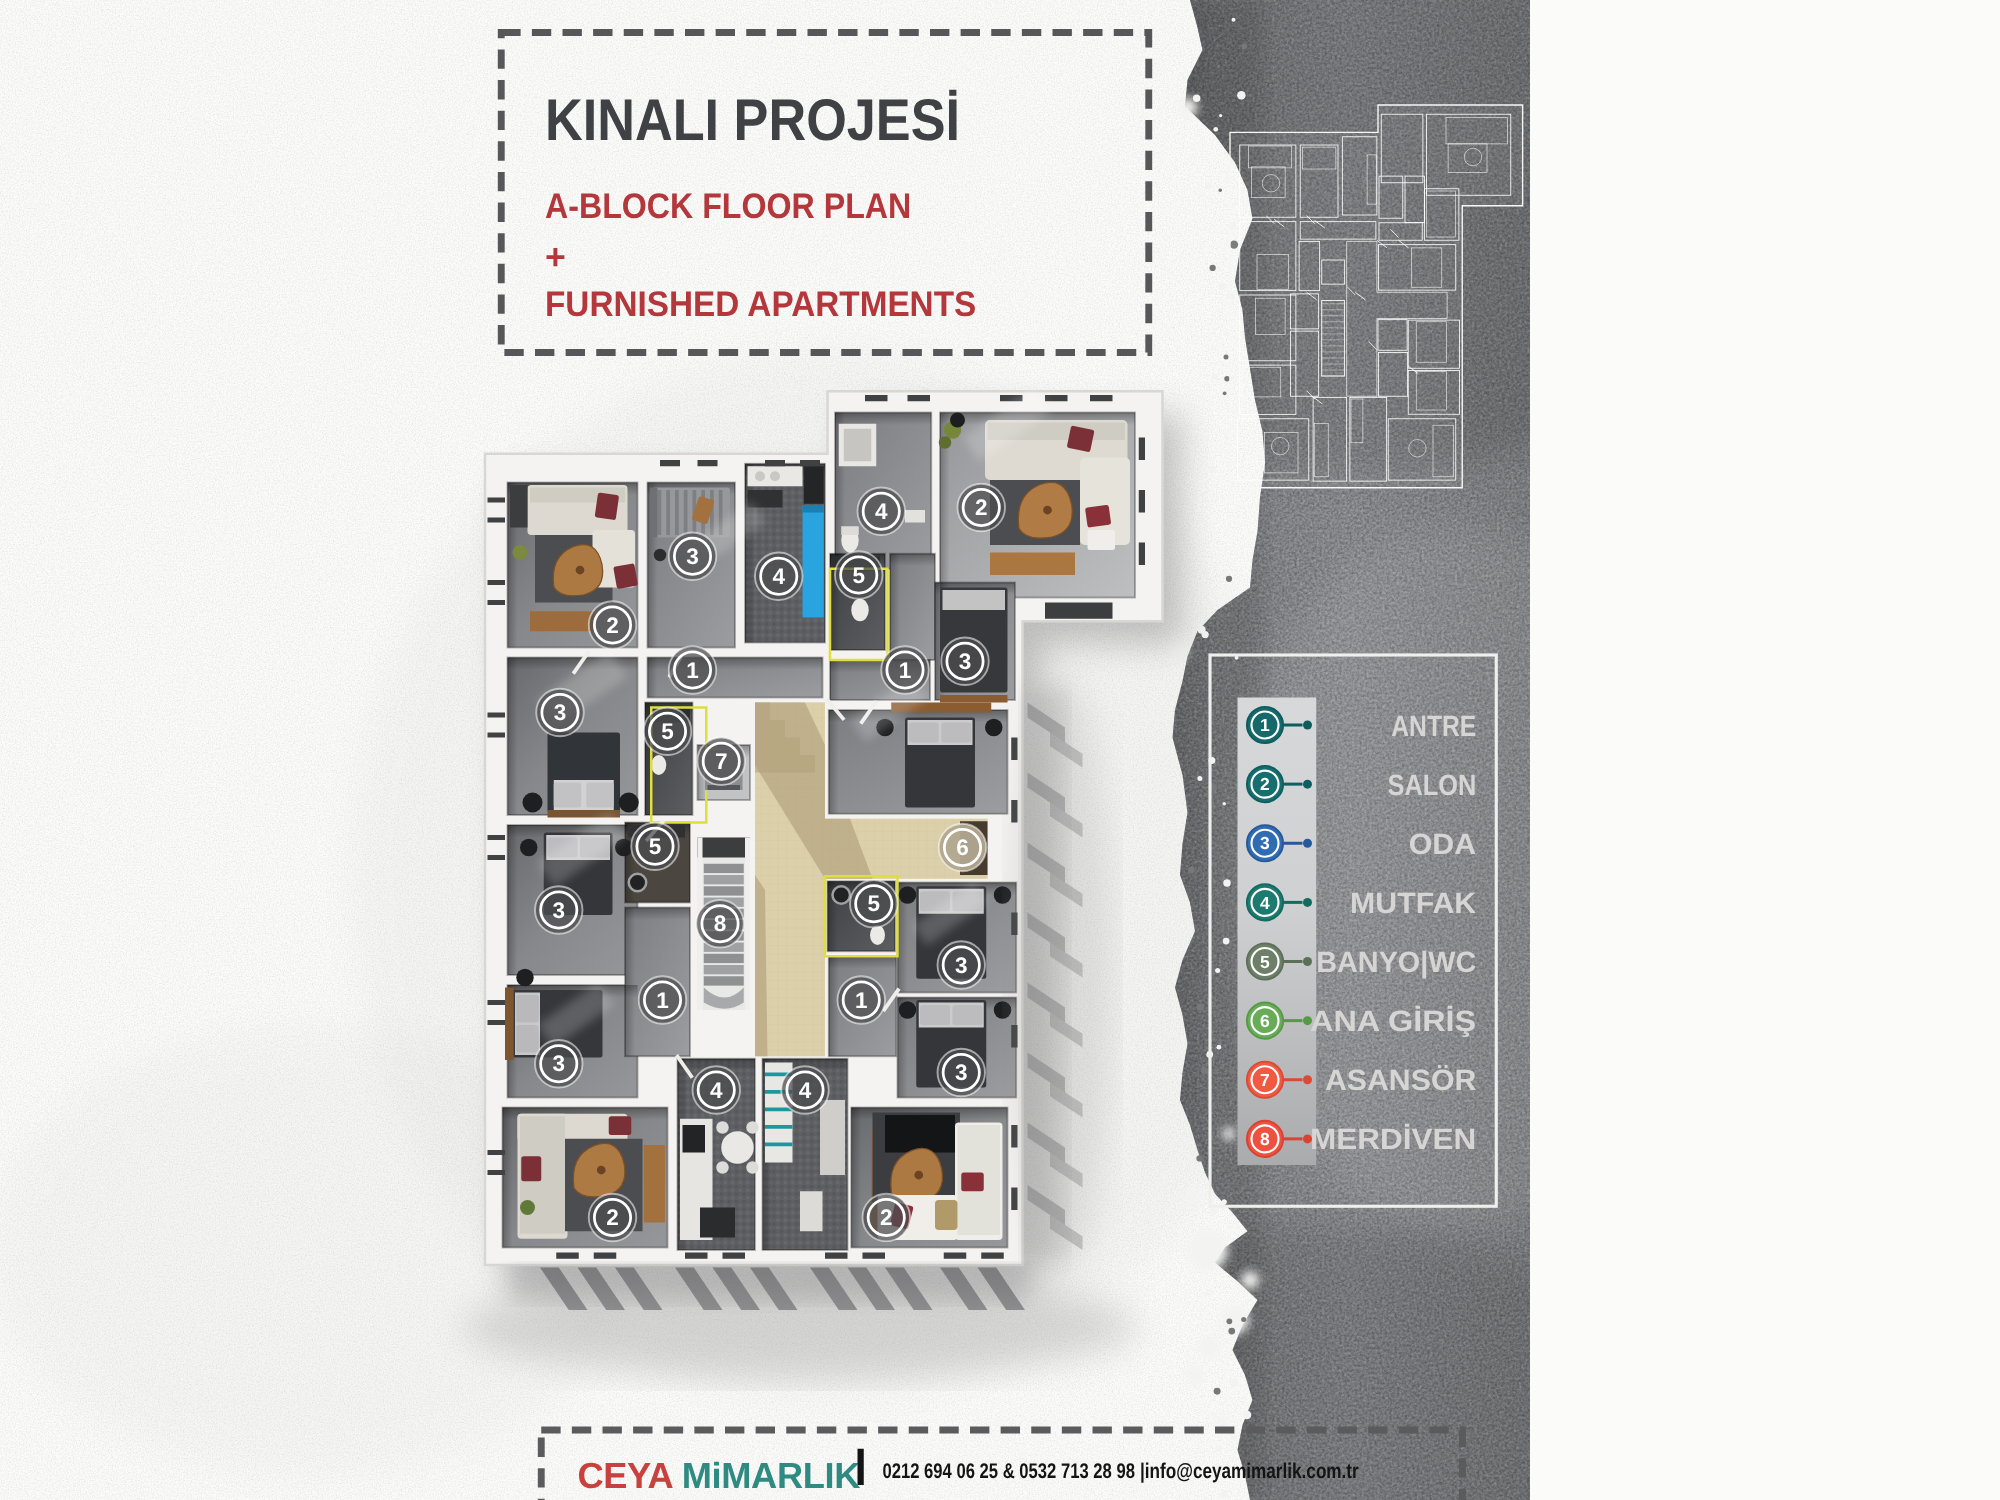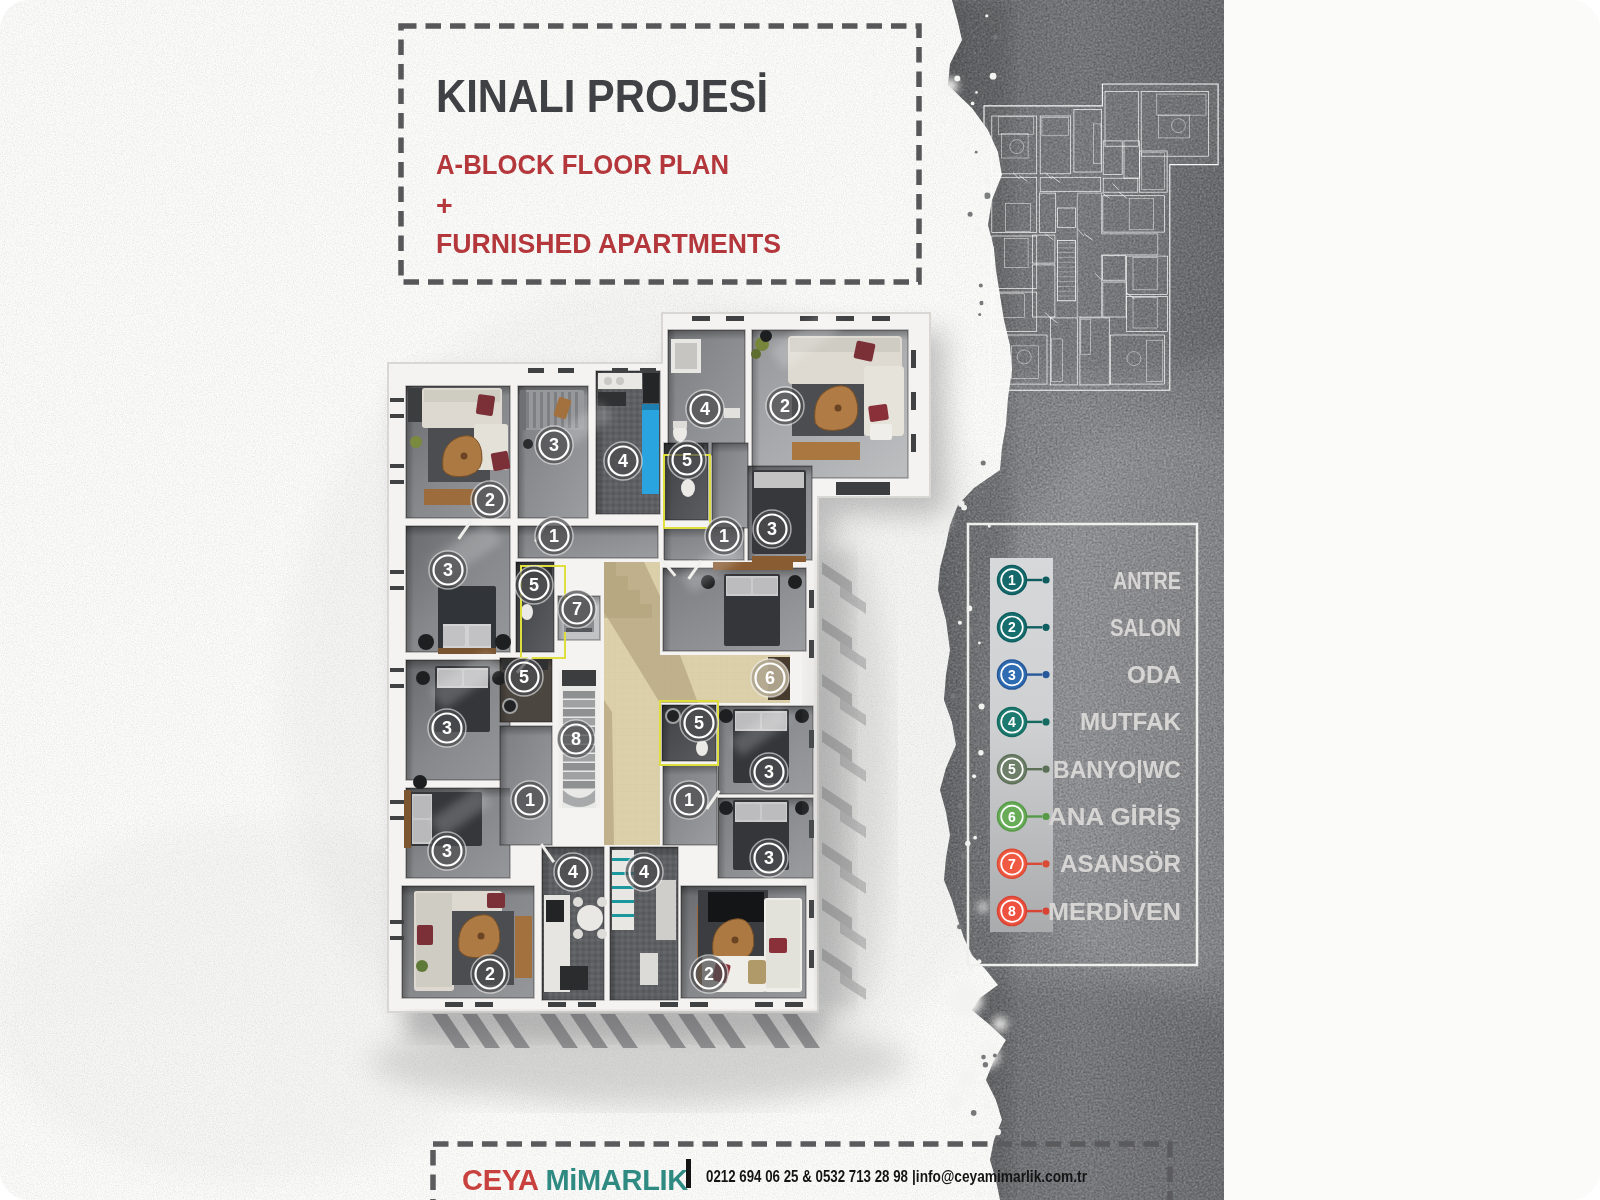--- a/index.html
+++ b/index.html
@@ -1,15 +1,15 @@
 <!DOCTYPE html>
 <html><head><meta charset="utf-8">
 <style>
 html,body{margin:0;padding:0;background:#ffffff;}
-#page{position:relative;width:1600px;height:1200px;overflow:hidden;font-family:"Liberation Sans",sans-serif;border-radius:29px;}
+#page{position:relative;width:1600px;height:1200px;overflow:hidden;font-family:"Liberation Sans",sans-serif;}
 text{font-family:"Liberation Sans",sans-serif;}
 </style></head><body>
 <div id="page">
 <svg width="1600" height="1200" viewBox="0 0 1600 1200">
 <defs>
 <filter id="papernoise" x="0" y="0" width="100%" height="100%" color-interpolation-filters="sRGB">
   <feTurbulence type="fractalNoise" baseFrequency="0.9" numOctaves="2" seed="4"></feTurbulence>
   <feColorMatrix type="matrix" values="0 0 0 0 0.58 0 0 0 0 0.58 0 0 0 0 0.57 0.8 0 0 0 -0.32"></feColorMatrix>
 </filter>
 <filter id="concnoise" x="0" y="0" width="100%" height="100%" color-interpolation-filters="sRGB">

